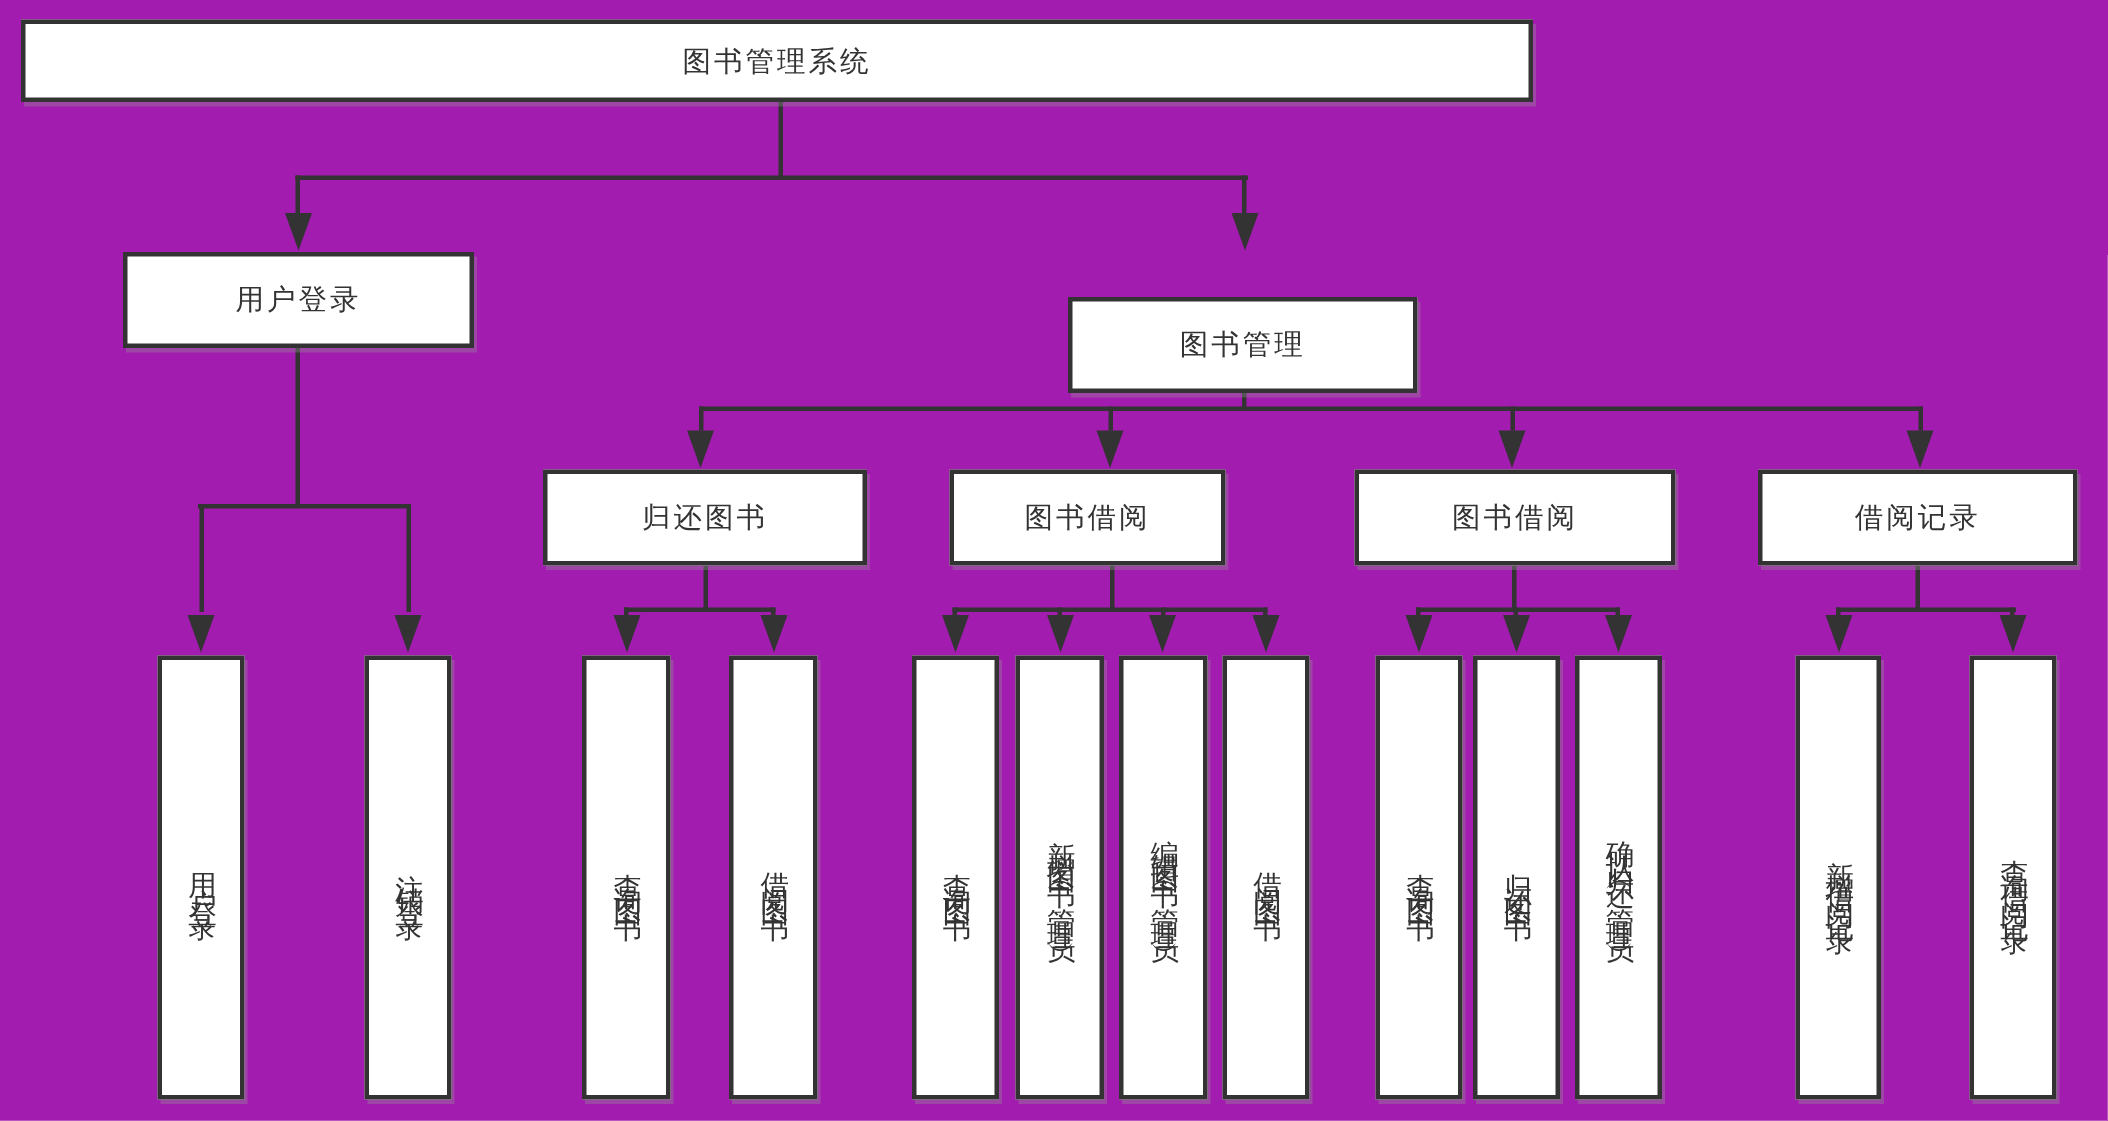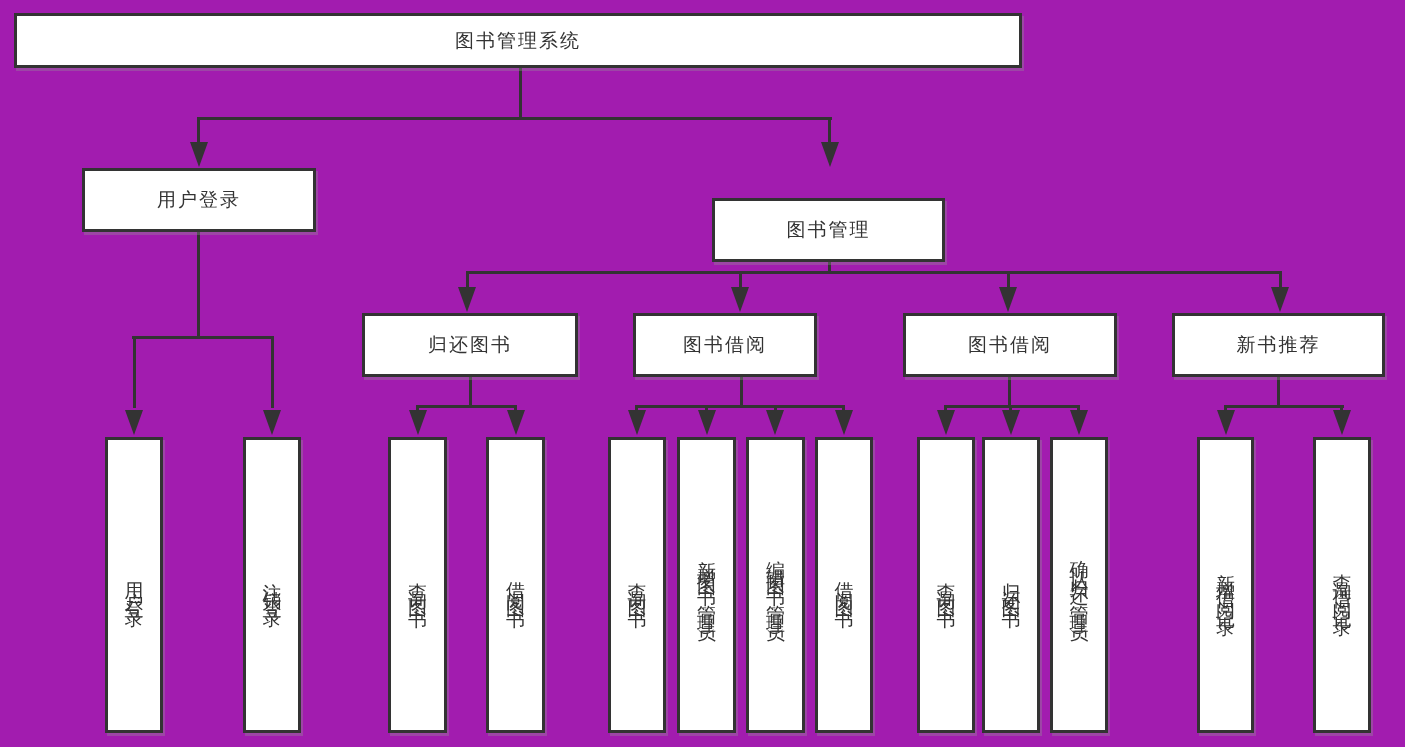--- a/index.html
+++ b/index.html
@@ -108,21 +108,21 @@
   <div class="node" style="left:362px; top:313px; width:216px; height:64px;">
     <span>归还图书</span>
   </div>
   <div class="node" style="left:633px; top:313px; width:184px; height:64px;">
     <span>图书借阅</span>
   </div>
   <div class="node" style="left:903px; top:313px; width:214px; height:64px;">
     <span>图书借阅</span>
   </div>
   <div class="node" style="left:1172px; top:313px; width:213px; height:64px;">
-    <span>新书推荐</span>
+    <span>借阅记录</span>
   </div>
 
   <div class="vline" style="left:469px; top:377px; height:30px;"></div>
   <div class="hline" style="left:416px; top:405px; width:101px;"></div>
   <div class="shaft" style="left:416px; top:405px; height:8px;"></div>
   <div class="head" style="left:409px; top:410px;"></div>
   <div class="shaft" style="left:514px; top:405px; height:8px;"></div>
   <div class="head" style="left:507px; top:410px;"></div>
 
   <div class="vline" style="left:740px; top:377px; height:30px;"></div>

